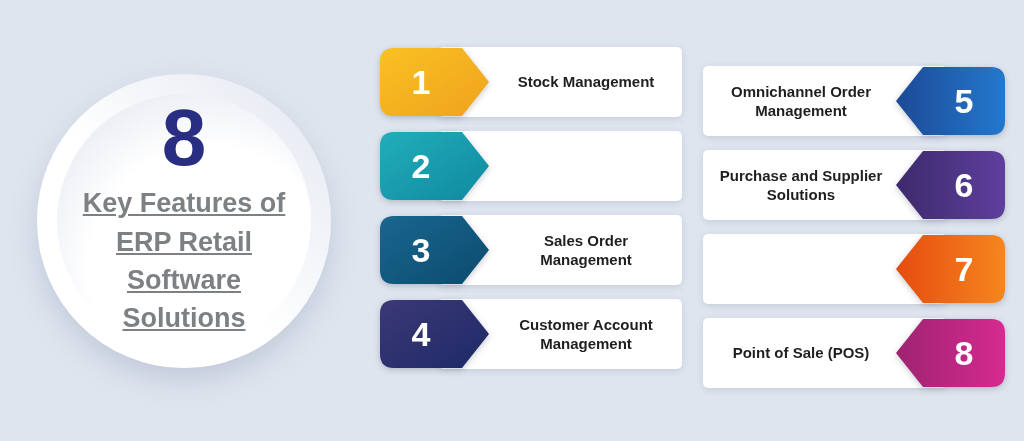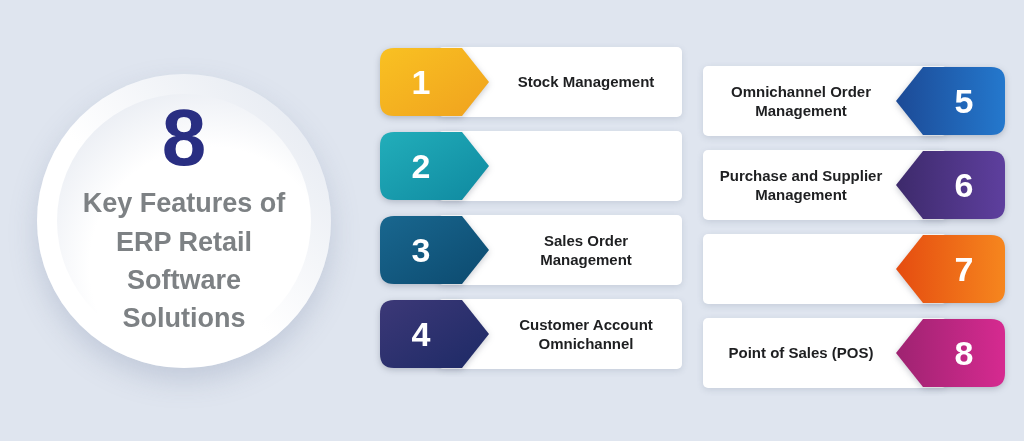--- a/index.html
+++ b/index.html
@@ -25,21 +25,21 @@
     background:radial-gradient(circle at 60% 68%, #ffffff 52%, #d9dfea 104%);
     display:flex; flex-direction:column; align-items:center; justify-content:center;
     text-align:center;
   }
   .badge-number {
     font-size:80px; font-weight:700; color:#292e82; line-height:0.95;
     margin-top:-4px;
   }
   .badge-title {
     font-size:27px; font-weight:700; color:#7d8184;
-    line-height:1.42; white-space:pre-line; margin-top:8px;
+    line-height:1.42; white-space:pre-line; margin-top:8px;text-decoration:underline;
   }
 
   
   #col-a { position:absolute; left:380px; top:47px;  width:302px; }
   #col-b { position:absolute; left:703px; top:66px;  width:302px; }
   .row { position:relative; height:70px; margin-bottom:14px; }
 
   .card {
     position:absolute; top:0; bottom:0; background:#ffffff;
     border-radius:5px; box-shadow:0 2px 6px rgba(100,115,140,0.20);
@@ -135,21 +135,21 @@
             </defs>
           <path d="M14,0 H82 L109,34 L82,68 H14 Q0,68 0,54 V14 Q0,0 14,0 Z" fill="url(#g2)"></path>
           </svg>
         <span class="num">3</span>
       </div>
     </div>
 
     <div class="row mid">
       <div class="card"></div>
       <div class="label">Customer Account
-Omnichannel</div>
+Management</div>
       <div class="arrow">
         <svg viewBox="0 0 109 68">
             <defs>
               <linearGradient id="g3" x1="0" y1="0" x2="1" y2="1">
                 <stop offset="0" stop-color="#3c3877"></stop>
                 <stop offset="1" stop-color="#1d2a66"></stop>
               </linearGradient>
             </defs>
           <path d="M14,0 H82 L109,34 L82,68 H14 Q0,68 0,54 V14 Q0,0 14,0 Z" fill="url(#g3)"></path>
           </svg>
@@ -175,21 +175,21 @@
             </defs>
           <path d="M95,0 Q109,0 109,14 V54 Q109,68 95,68 H27 L0,34 L27,0 Z" fill="url(#g4)"></path>
           </svg>
         <span class="num">5</span>
       </div>
     </div>
 
     <div class="row rgt">
       <div class="card"></div>
       <div class="label">Purchase and Supplier
-Management</div>
+Solutions</div>
       <div class="arrow">
         <svg viewBox="0 0 109 68">
             <defs>
               <linearGradient id="g5" x1="0" y1="0" x2="1" y2="0">
                 <stop offset="0" stop-color="#3d2a6b"></stop>
                 <stop offset="1" stop-color="#5e3f9e"></stop>
               </linearGradient>
             </defs>
           <path d="M95,0 Q109,0 109,14 V54 Q109,68 95,68 H27 L0,34 L27,0 Z" fill="url(#g5)"></path>
           </svg>
@@ -208,21 +208,21 @@
               </linearGradient>
             </defs>
           <path d="M95,0 Q109,0 109,14 V54 Q109,68 95,68 H27 L0,34 L27,0 Z" fill="url(#g6)"></path>
           </svg>
         <span class="num">7</span>
       </div>
     </div>
 
     <div class="row rgt">
       <div class="card"></div>
-      <div class="label">Point of Sales (POS)</div>
+      <div class="label">Point of Sale (POS)</div>
       <div class="arrow">
         <svg viewBox="0 0 109 68">
             <defs>
               <linearGradient id="g7" x1="0" y1="0" x2="1" y2="0">
                 <stop offset="0" stop-color="#9e2371"></stop>
                 <stop offset="1" stop-color="#d62a90"></stop>
               </linearGradient>
             </defs>
           <path d="M95,0 Q109,0 109,14 V54 Q109,68 95,68 H27 L0,34 L27,0 Z" fill="url(#g7)"></path>
           </svg>

